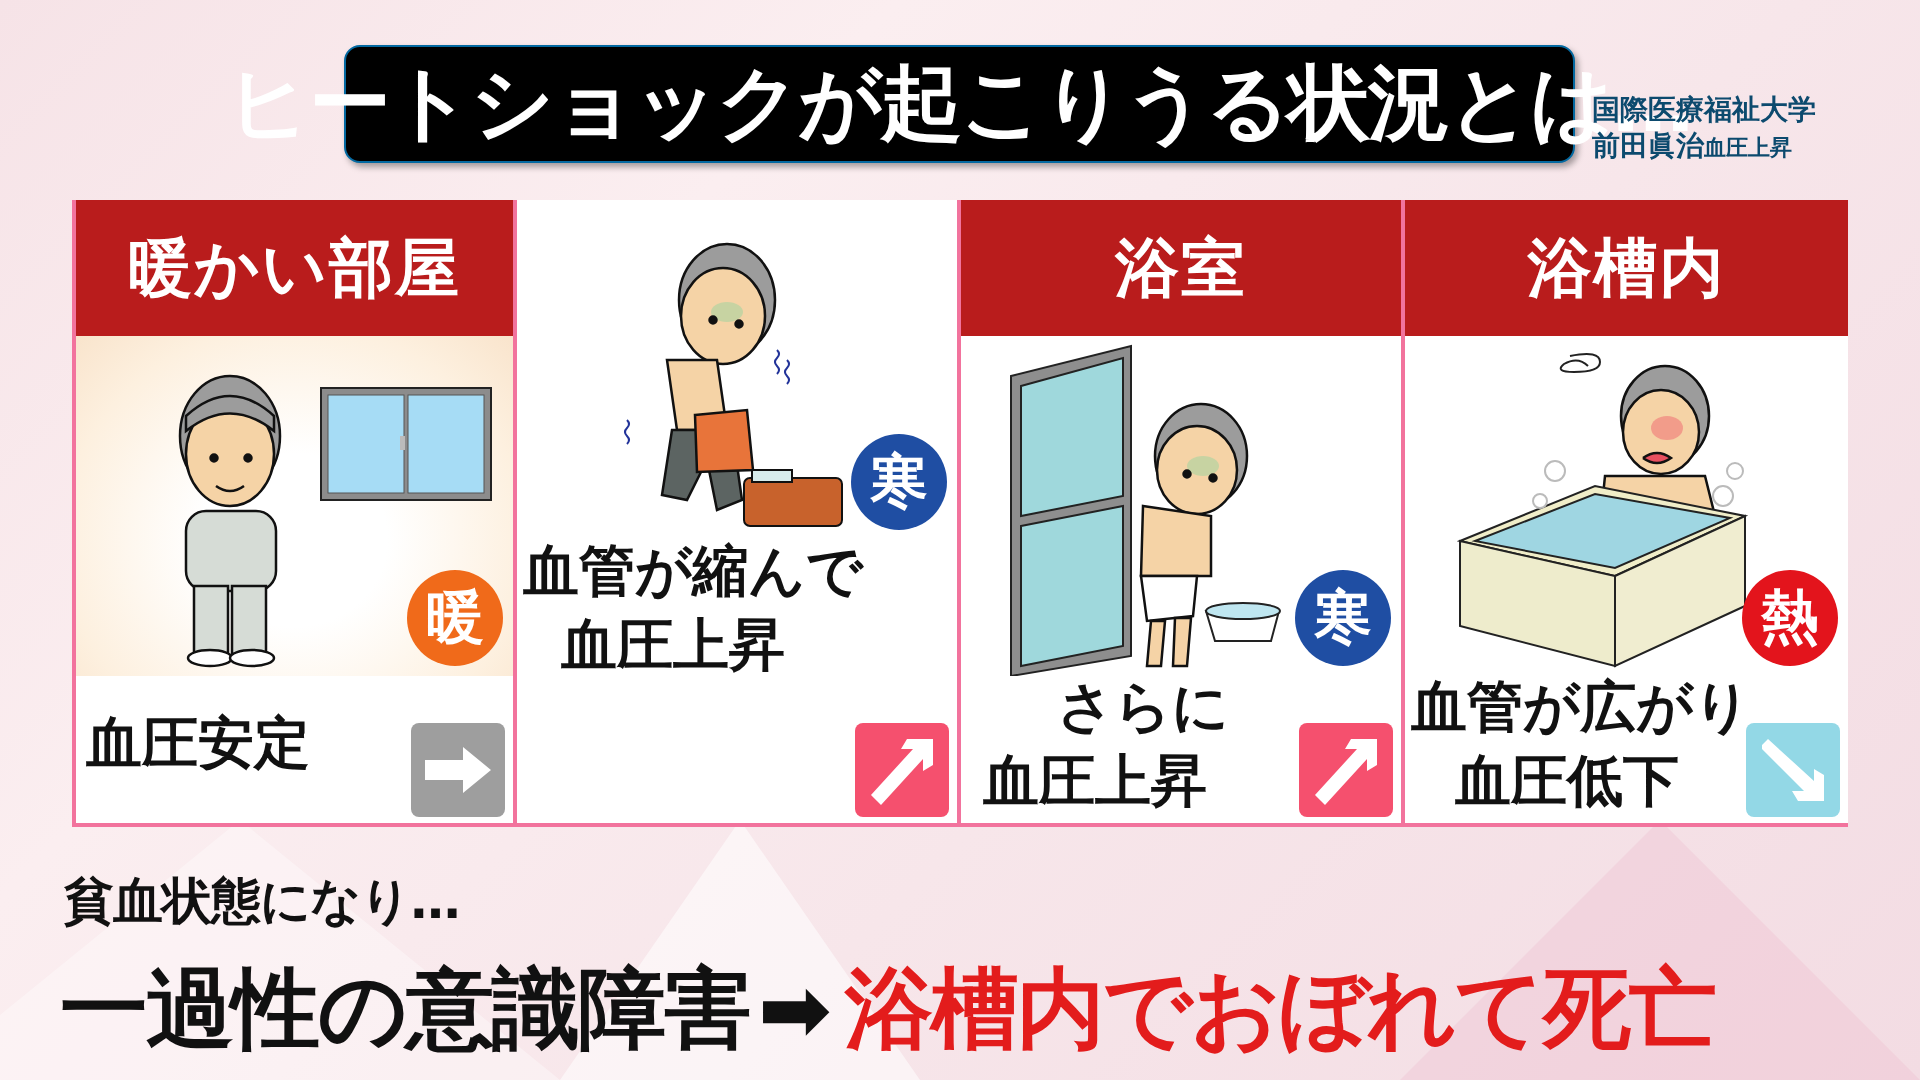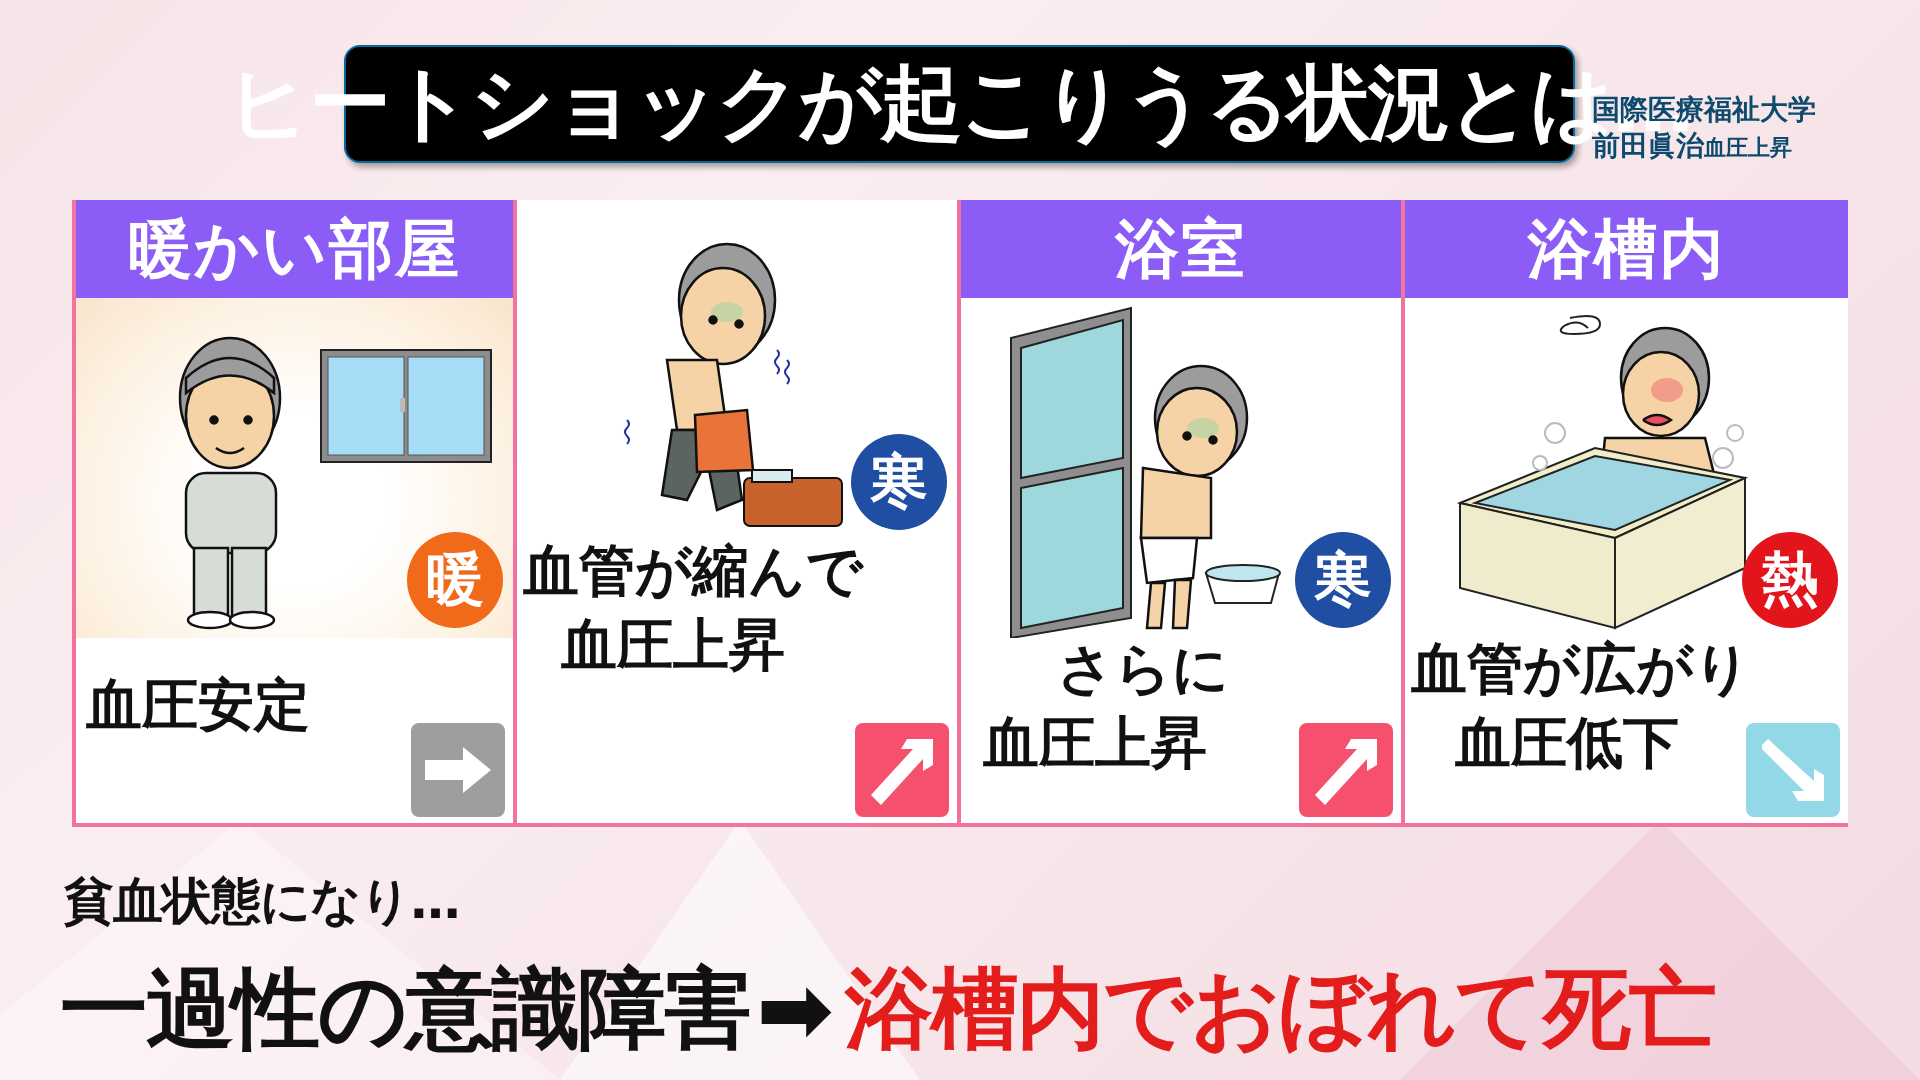--- a/index.html
+++ b/index.html
@@ -27,44 +27,44 @@
   .source .small { font-size: 22px; }
 
   
   .table {
     position: absolute; left: 72px; top: 200px; width: 1776px; height: 627px;
     background: #f2739d; box-sizing: border-box; padding: 0 4px 4px 4px;
     display: grid; grid-template-columns: 437px 440px 440px 443px; column-gap: 4px;
   }
   .col { display: flex; flex-direction: column; }
   .col-head {
-    height: 98px; display: flex; align-items: center; justify-content: center;
+    height: 136px; display: flex; align-items: center; justify-content: center;
     color: #fff; font-weight: bold; font-size: 64px; letter-spacing: 2px;
-    background: #8b5cf6; position: relative;
+    background: #b91c1c; position: relative;
   }
   .col-body { flex: 1; background: #fff; position: relative; overflow: hidden; }
   .col-body.warm .illus { background: radial-gradient(ellipse at 50% 60%, #ffffff 30%, #fdf0df 75%, #f9e4cc 100%); }
   .illus { position: absolute; left: 0; top: 0; right: 0; height: 340px; }
   .badge {
     position: absolute; width: 96px; height: 96px; border-radius: 50%;
     display: flex; align-items: center; justify-content: center;
     color: #fff; font-weight: bold; font-size: 58px; right: 10px; top: 234px;
   }
   .caption { position: absolute; left: 0; right: 0; top: 340px; bottom: 0; }
   .caption-text {
     position: absolute; font-weight: bold; font-size: 56px; color: #111; line-height: 74px; white-space: nowrap;
   }
   .arrow-box {
     position: absolute; width: 94px; height: 94px; border-radius: 8px; right: 8px; bottom: 6px;
     display: flex; align-items: center; justify-content: center;
   }
 
   
   .bottom1 { position: absolute; left: 64px; top: 868px; font-size: 50px; font-weight: bold; color: #111; letter-spacing: -1px; }
-  .bottom2 { position: absolute; left: 60px; top: 950px; font-weight: bold; font-size: 88px; white-space: nowrap; letter-spacing: -2px; display: flex; align-items: center; font-family: Liberation Serif, serif; }
+  .bottom2 { position: absolute; left: 60px; top: 950px; font-weight: bold; font-size: 88px; white-space: nowrap; letter-spacing: -2px; display: flex; align-items: center; }
   .bottom2 .black { color: #111; }
   .bottom2 .arrow { color: #111; margin: 0 8px; }
   .bottom2 .red { color: #e31c1c; margin-left: 7px; }
 </style>
 </head>
 <body>
 
 <div class="bg-facet facet1"></div>
 <div class="bg-facet facet2"></div>
 <div class="bg-facet facet3"></div>

